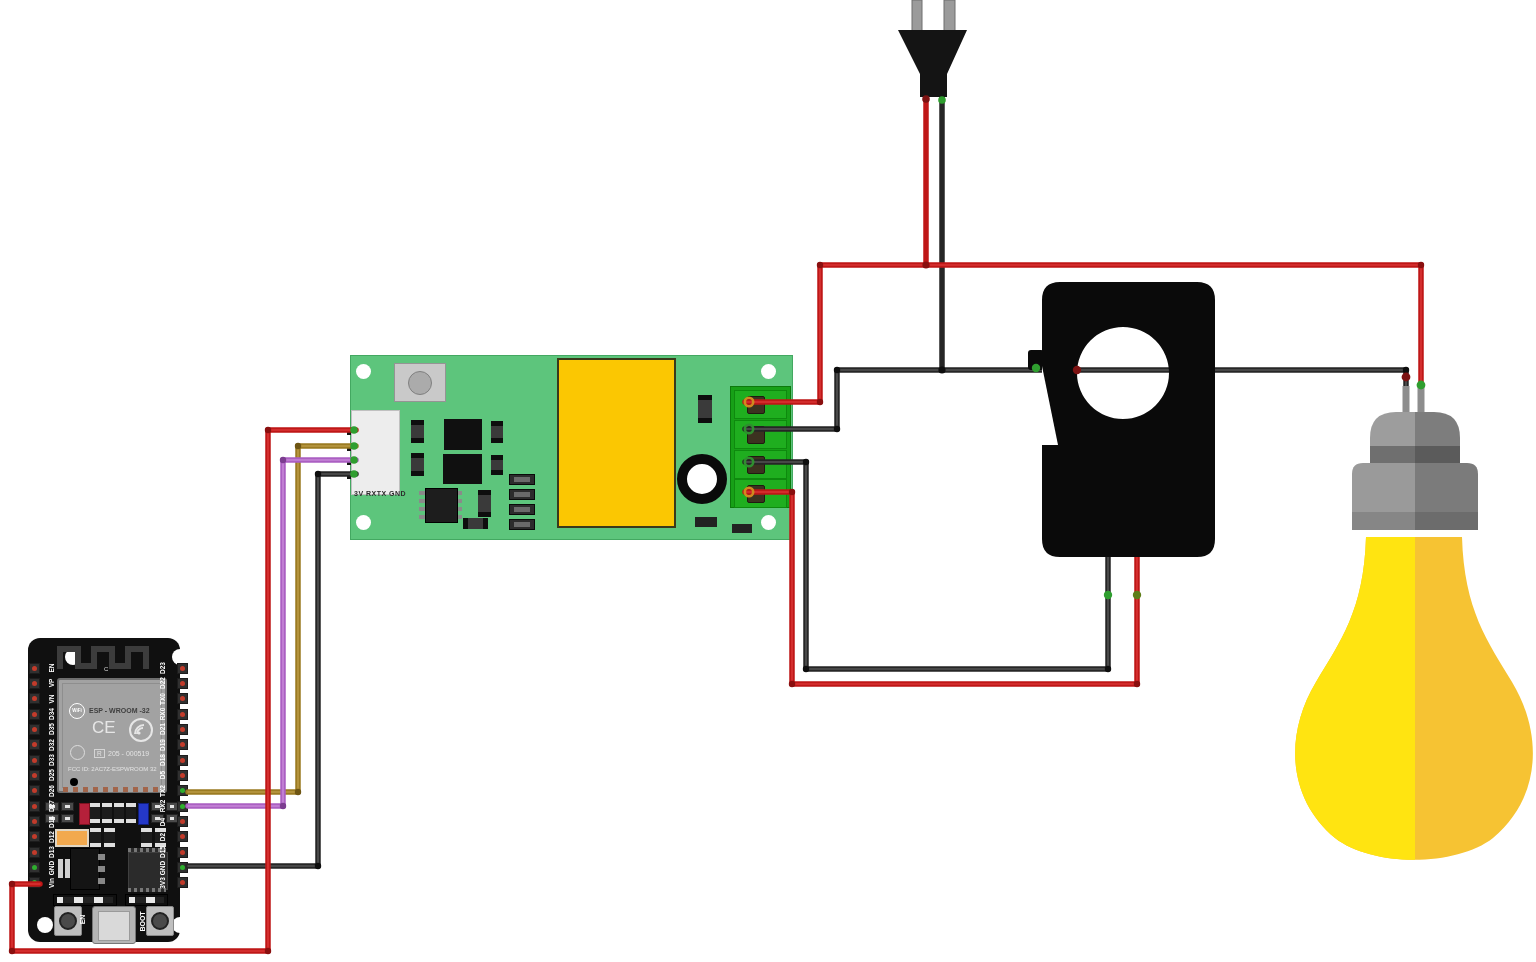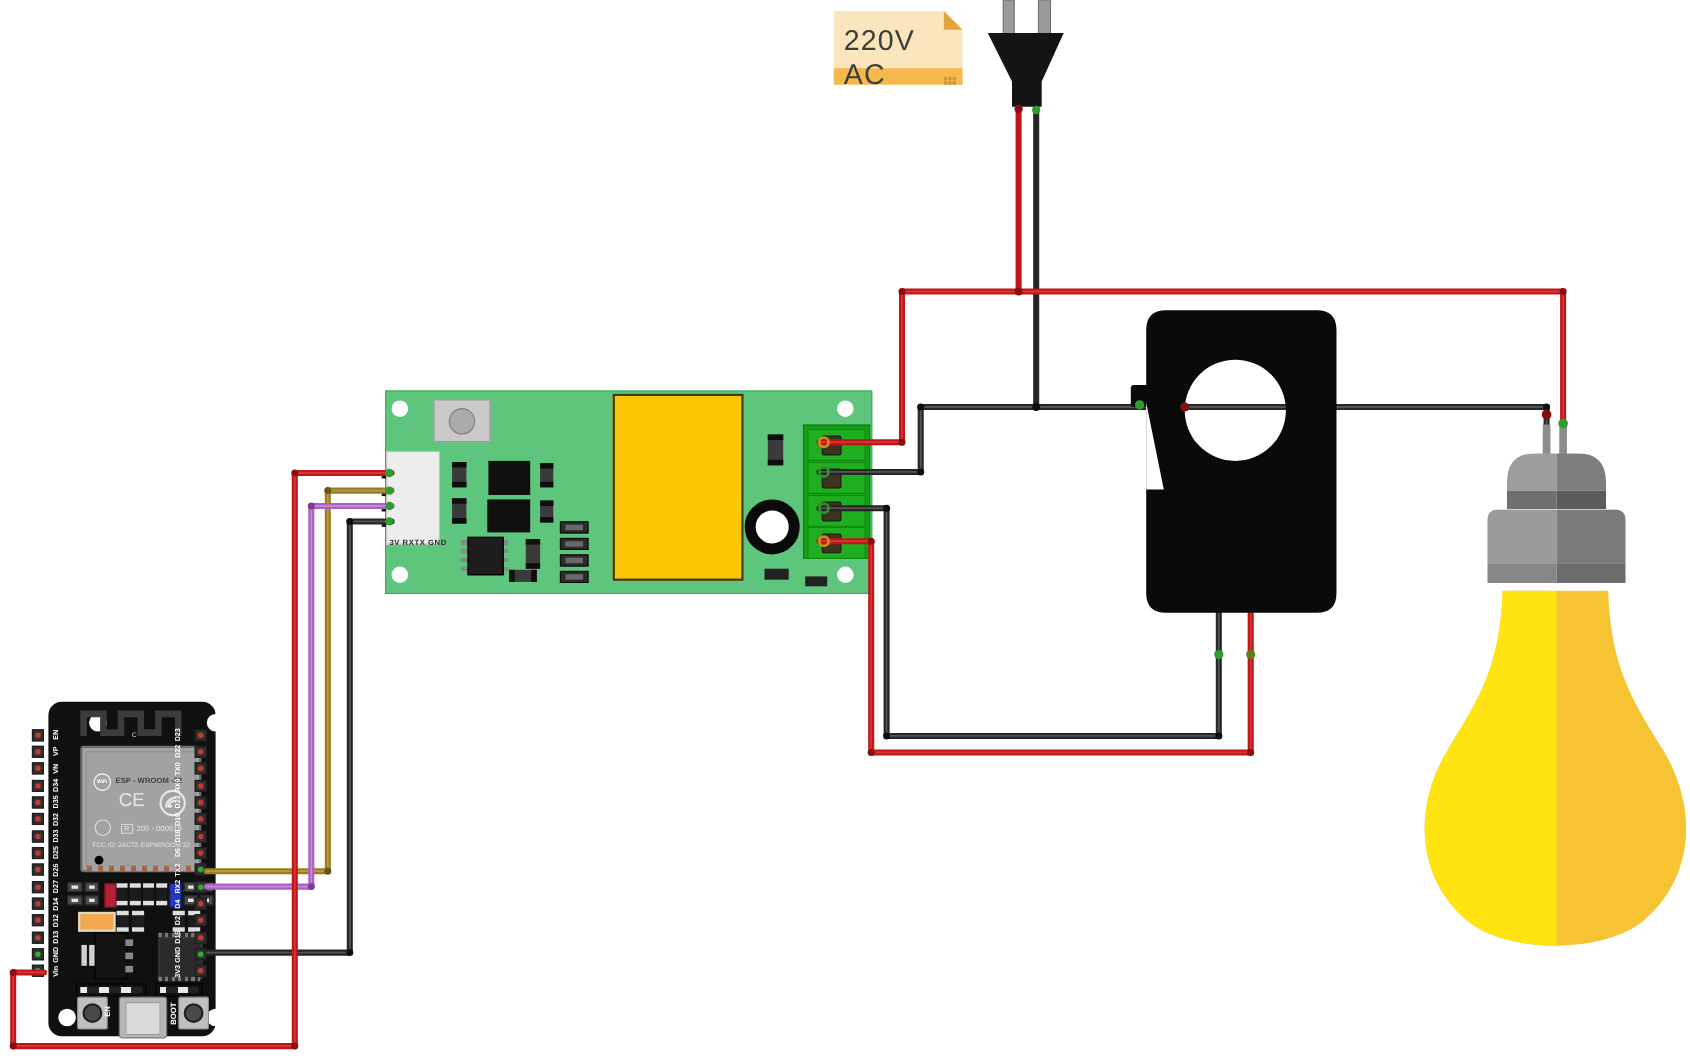--- a/index.html
+++ b/index.html
@@ -64,28 +64,22 @@
   .tblock{background:#17a017;border:1px solid #0c7a0c;box-sizing:border-box;}
   .tcell{position:absolute;left:3px;right:3px;height:27px;border:1px solid #0e8a0e;background:#1fae1f;}
   .screw{position:absolute;left:12px;top:5px;width:16px;height:16px;background:#3c3220;border:1px solid #1f1a10;border-radius:2px;}
   svg{position:absolute;left:0;top:0;}
 </style>
 </head>
 <body>
 
 <div id="stage">
 
-  <div class="abs note" style="left:758px;top:10px;width:117px;height:67px;">
-    <div class="bar"></div>
-    <div class="fold"></div>
-    <div class="grip"></div>
-    <div class="txt">220V AC</div>
-  </div>
-
-  <div class="abs esp" style="left:44px;top:638px;width:152px;height:304px;">
+
+  <div class="abs esp" style="left:28px;top:638px;width:152px;height:304px;">
     <div class="abs hole" style="left:37px;top:11px;width:16px;height:16px;"></div>
     <div class="abs hole" style="left:144px;top:11px;width:16px;height:16px;"></div>
     <div class="abs hole" style="left:9px;top:279px;width:16px;height:16px;"></div>
     <div class="abs hole" style="left:144px;top:279px;width:16px;height:16px;"></div>
 
     <svg width="169" height="34" style="left:0;top:2px;">
       <polyline points="32,29 32,9 50,9 50,26 66,26 66,9 84,9 84,26 100,26 100,9 118,9 118,29" fill="none" stroke="#3c3c3c" stroke-width="6"></polyline>
     </svg>
     <div class="abs" style="left:76px;top:28px;font-size:6px;color:#ddd;">C</div>
 

